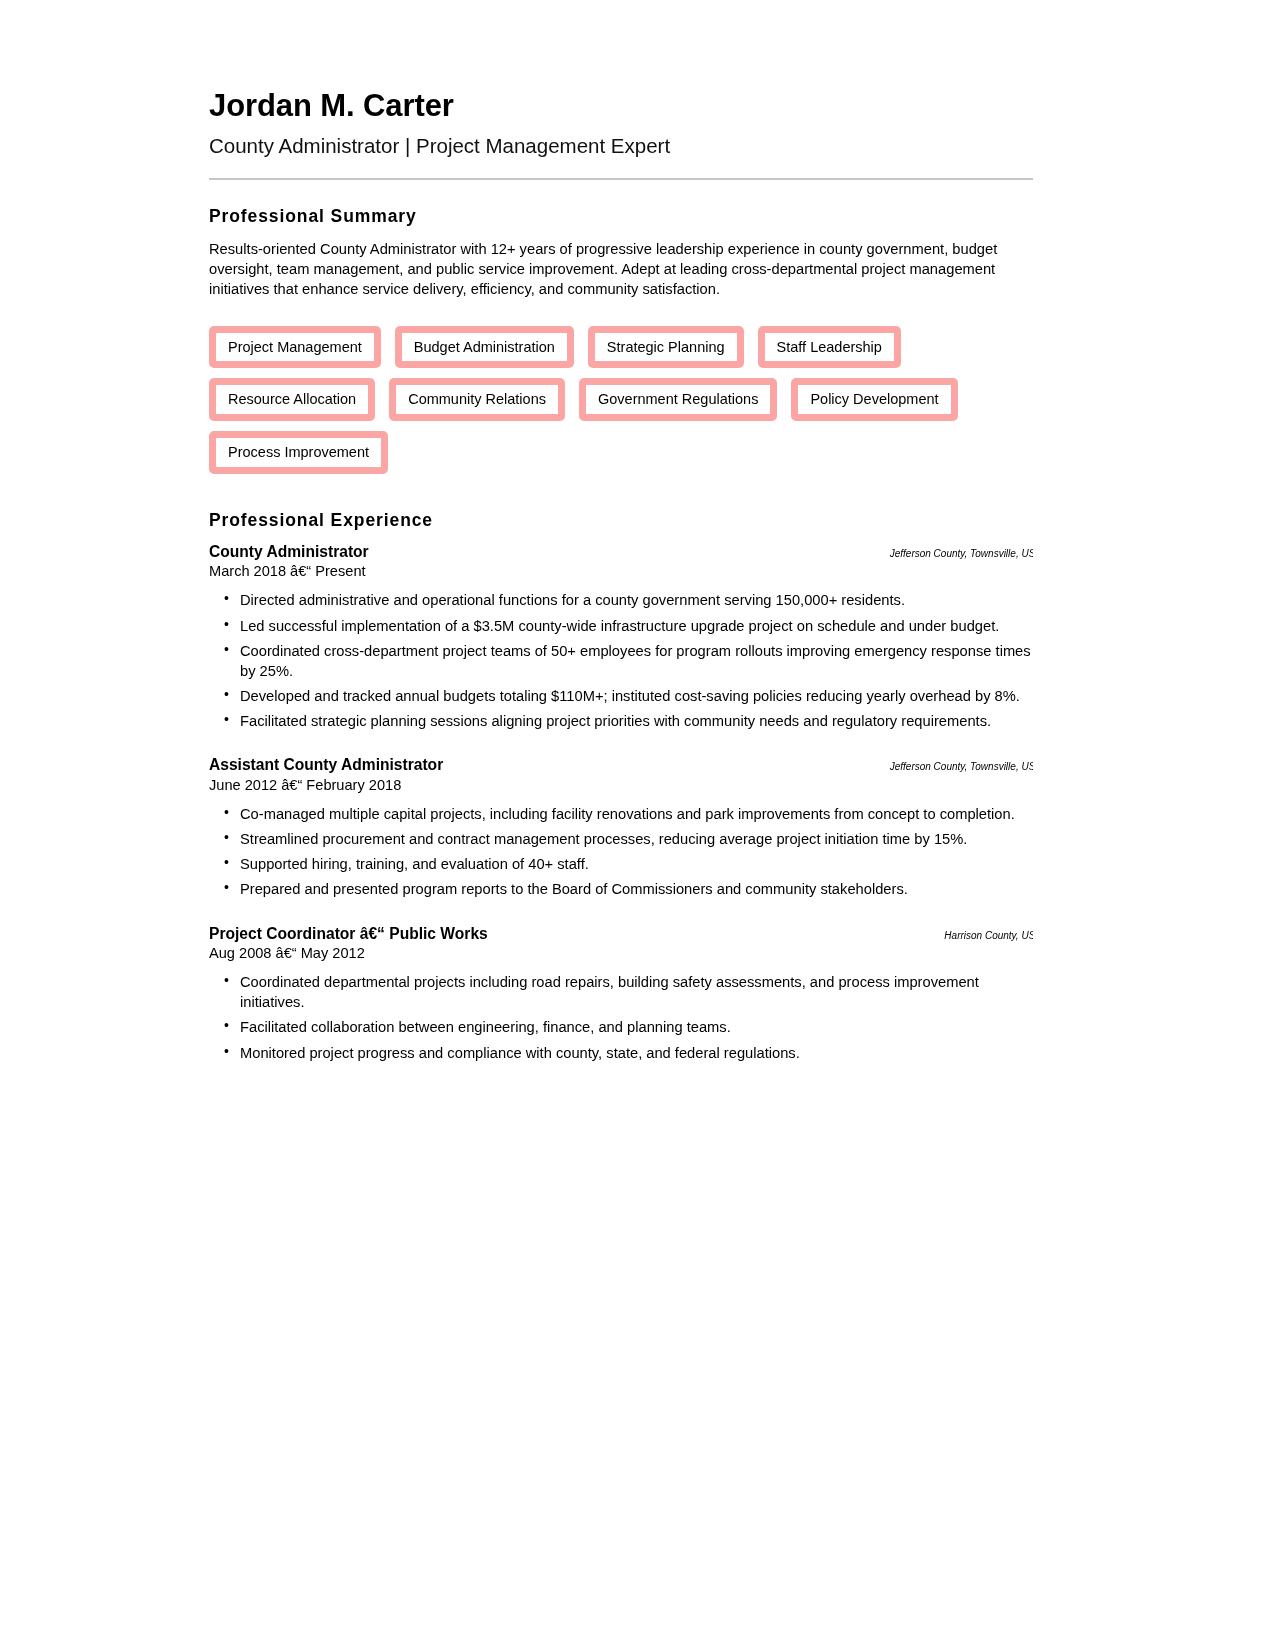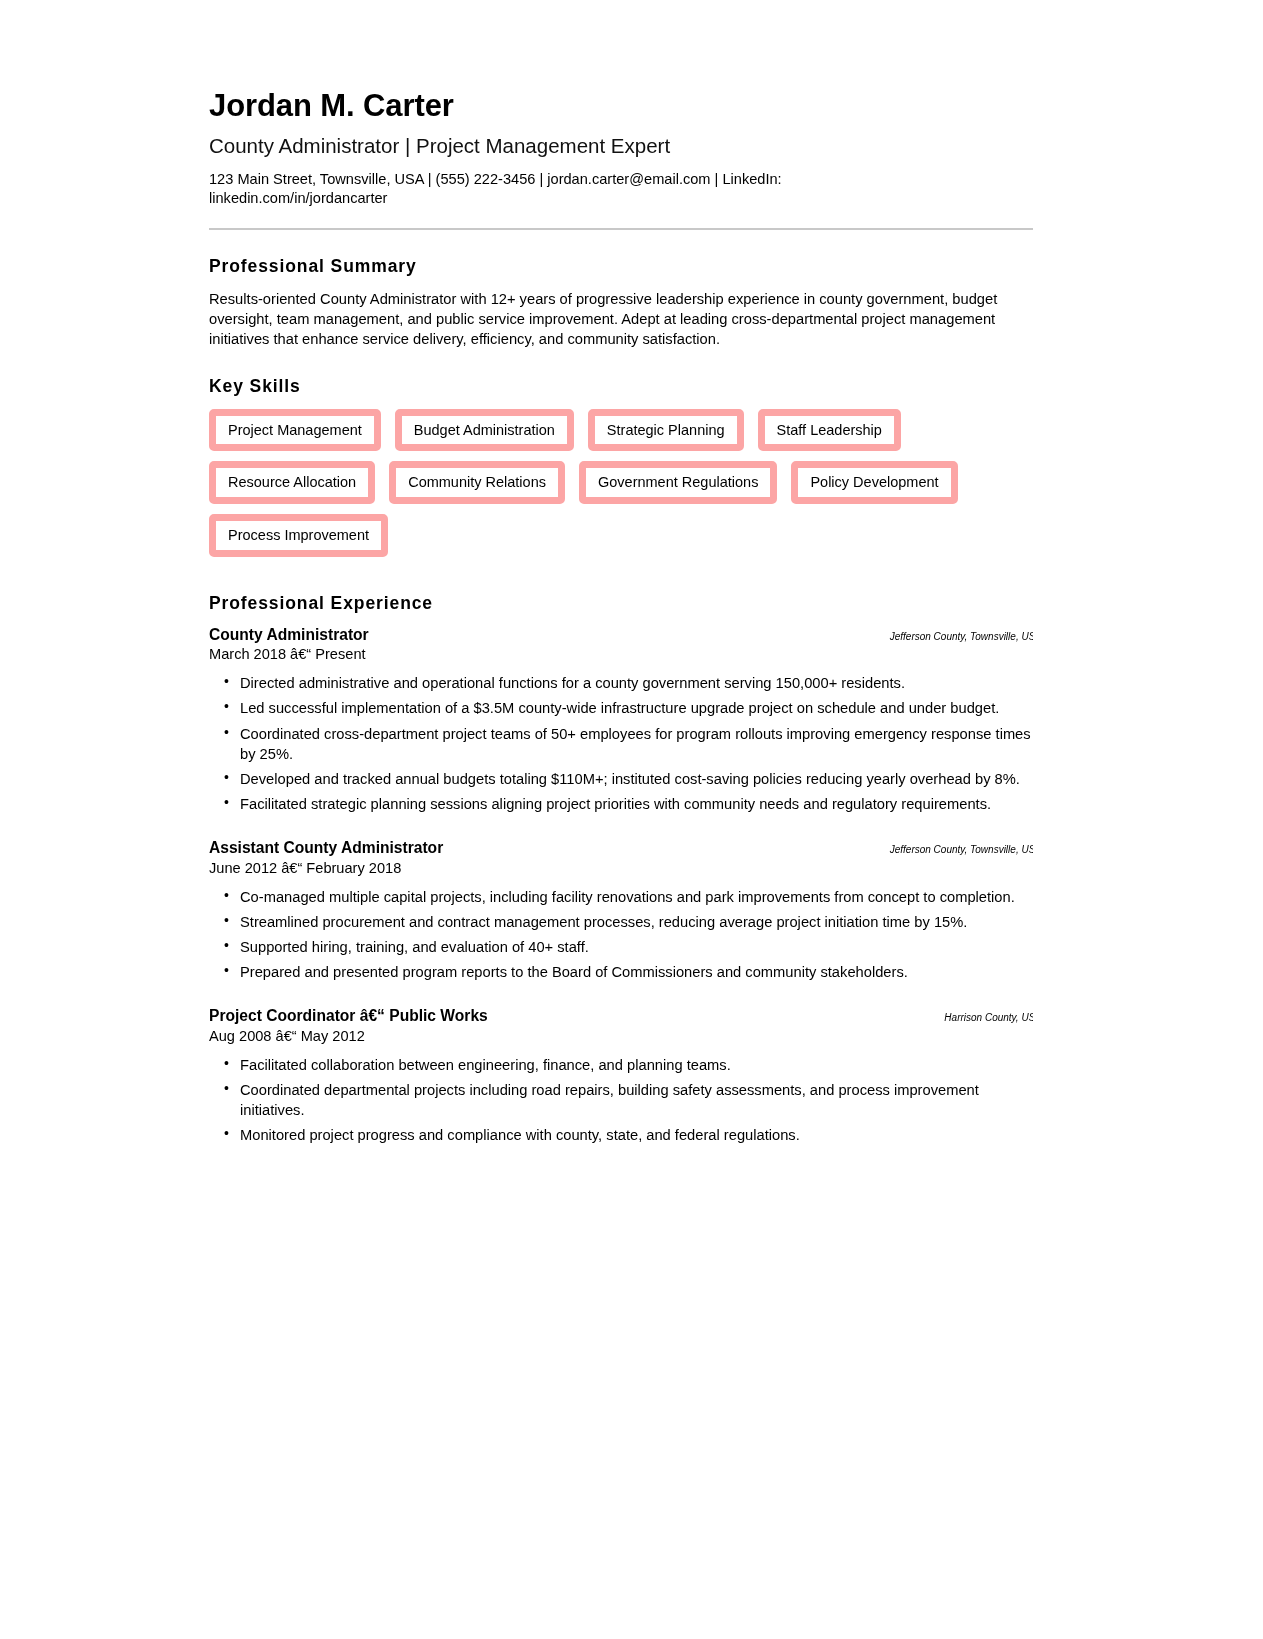--- a/index.html
+++ b/index.html
@@ -188,31 +188,29 @@
 </style>
 </head>
 <body>
 
 <div id="resume-page">
   <div id="resume-inner">
 
     <div>
       <h1 class="name">Jordan M. Carter</h1>
       <div class="headline">County Administrator | Project Management Expert</div>
-      <div class="contact">123 Main Street, Townsville, USA  |  (555) 222-3456  |  jordan.carter@email.com  |  LinkedIn: linkedin.com/in/jordancarter</div>
       <hr class="header-rule">
     </div>
 
     <div class="section">
       <h2 class="section-title">Professional Summary</h2>
       <p class="summary-text">Results-oriented County Administrator with 12+ years of progressive leadership experience in county government, budget oversight, team management, and public service improvement. Adept at leading cross-departmental project management initiatives that enhance service delivery, efficiency, and community satisfaction.</p>
     </div>
 
     <div class="section">
-      <h2 class="section-title">Key Skills</h2>
       <div class="skills-wrap">
         <span class="skill-chip">Project Management</span>
         <span class="skill-chip">Budget Administration</span>
         <span class="skill-chip">Strategic Planning</span>
         <span class="skill-chip">Staff Leadership</span>
         <span class="skill-chip">Resource Allocation</span>
         <span class="skill-chip">Community Relations</span>
         <span class="skill-chip">Government Regulations</span>
         <span class="skill-chip">Policy Development</span>
         <span class="skill-chip">Process Improvement</span>
@@ -251,22 +249,22 @@
         </ul>
       </div>
 
       <div class="job">
         <div class="job-topline">
           <span class="job-title">Project Coordinator â€“ Public Works</span>
           <span class="job-company">Harrison County, USA</span>
         </div>
         <div class="job-dates">Aug 2008 â€“ May 2012</div>
         <ul class="bullets">
+          <li>Coordinated departmental projects including road repairs, building safety assessments, and process improvement initiatives.</li>
           <li>Facilitated collaboration between engineering, finance, and planning teams.</li>
-          <li>Coordinated departmental projects including road repairs, building safety assessments, and process improvement initiatives.</li>
           <li>Monitored project progress and compliance with county, state, and federal regulations.</li>
         </ul>
       </div>
     </div>
 
 
   </div>
 </div>
 
 </body></html>

